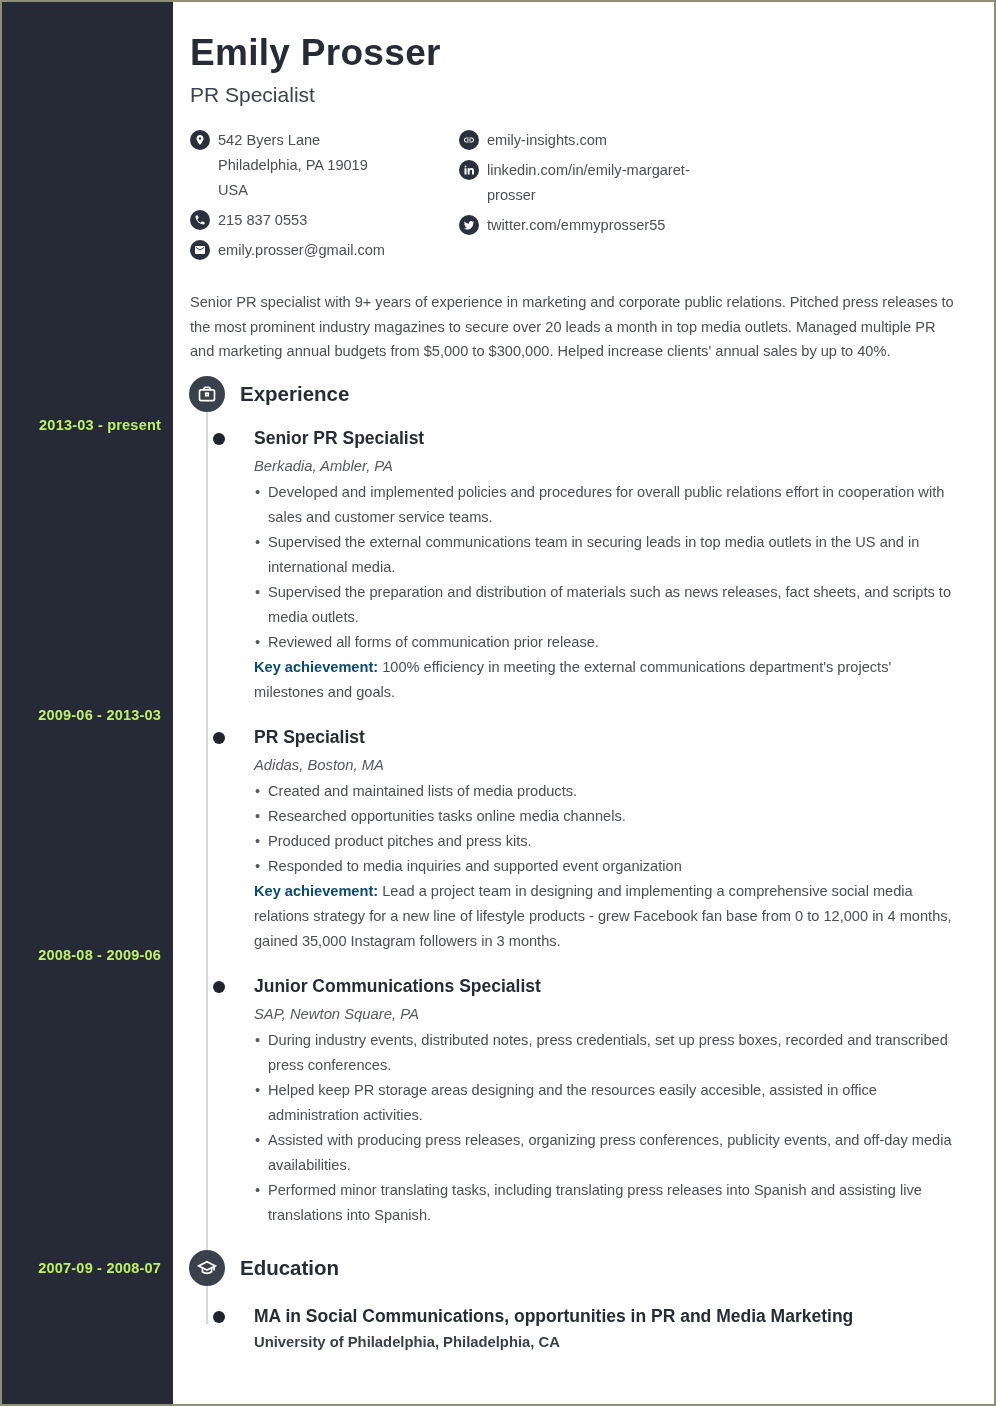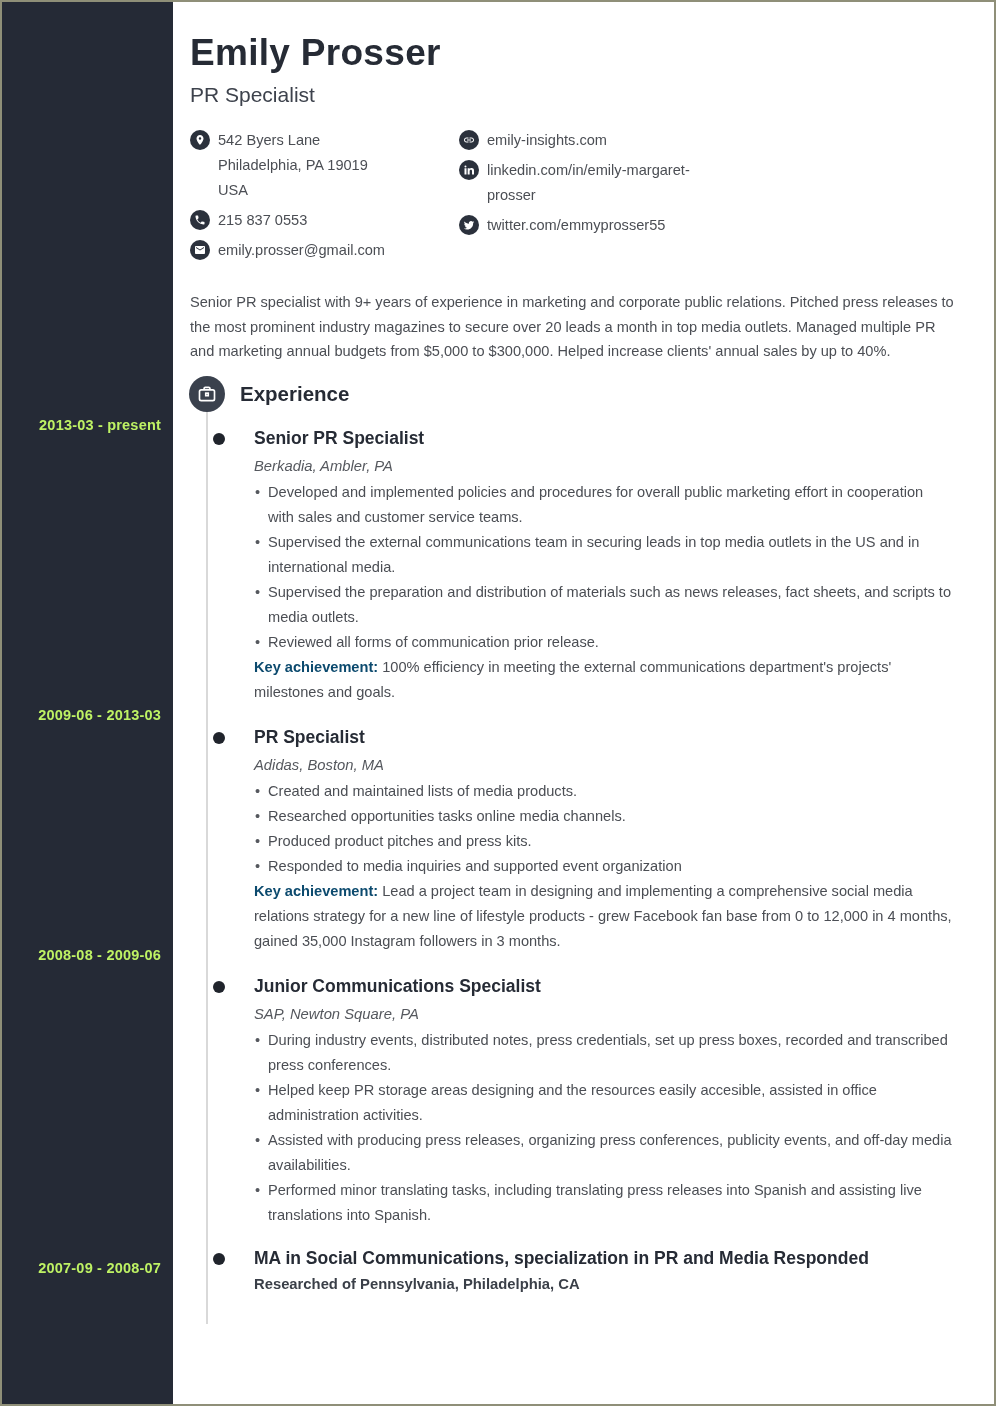--- a/index.html
+++ b/index.html
@@ -266,21 +266,21 @@
           </svg>
       </span>
       <span class="section-title">Experience</span>
     </div>
 
     <section class="entry">
       <span class="entry-dot"></span>
       <h3 class="entry-title">Senior PR Specialist</h3>
       <div class="entry-company">Berkadia, Ambler, PA</div>
       <ul>
-        <li>Developed and implemented policies and procedures for overall public marketing effort in cooperation with sales and customer service teams.</li>
+        <li>Developed and implemented policies and procedures for overall public relations effort in cooperation with sales and customer service teams.</li>
         <li>Supervised the external communications team in securing leads in top media outlets in the US and in international media.</li>
         <li>Supervised the preparation and distribution of materials such as news releases, fact sheets, and scripts to media outlets.</li>
         <li>Reviewed all forms of communication prior release.</li>
       </ul>
       <p class="key-achievement"><span class="ka-label">Key achievement:</span><span> 100% efficiency in meeting the external communications department's projects' milestones and goals.</span></p>
     </section>
 
     <section class="entry" style="margin-top:22px">
       <span class="entry-dot"></span>
       <h3 class="entry-title">PR Specialist</h3>
@@ -299,21 +299,31 @@
       <h3 class="entry-title">Junior Communications Specialist</h3>
       <div class="entry-company">SAP, Newton Square, PA</div>
       <ul>
         <li>During industry events, distributed notes, press credentials, set up press boxes, recorded and transcribed press conferences.</li>
         <li>Helped keep PR storage areas designing and the resources easily accesible, assisted in office administration activities.</li>
         <li>Assisted with producing press releases, organizing press conferences, publicity events, and off-day media availabilities.</li>
         <li>Performed minor translating tasks, including translating press releases into Spanish and assisting live translations into Spanish.</li>
       </ul>
     </section>
 
+    <div class="section-header" style="margin-top:22px">
+      <span class="section-icon">
+        <svg viewBox="0 0 24 24">
+            <path d="M22 9.5 12 4.5 2 9.5l10 5 10-5z"></path>
+            <path d="M6.5 11.8v4.7c3 2.6 8 2.6 11 0v-4.7"></path>
+            <path d="M20.5 10.5v4.5"></path>
+          </svg>
+      </span>
+      <span class="section-title">Education</span>
+    </div>
 
     <section class="entry edu-entry" style="margin-top:20px">
       <span class="entry-dot"></span>
-      <h3 class="entry-title">MA in Social Communications, specialization in PR and Media Responded</h3>
-      <div class="edu-school">Researched of Pennsylvania, Philadelphia, CA</div>
+      <h3 class="entry-title">MA in Social Communications, opportunities in PR and Media Marketing</h3>
+      <div class="edu-school">University of Philadelphia, Philadelphia, CA</div>
     </section>
 
   </main>
 </div>
 
 </body></html>

